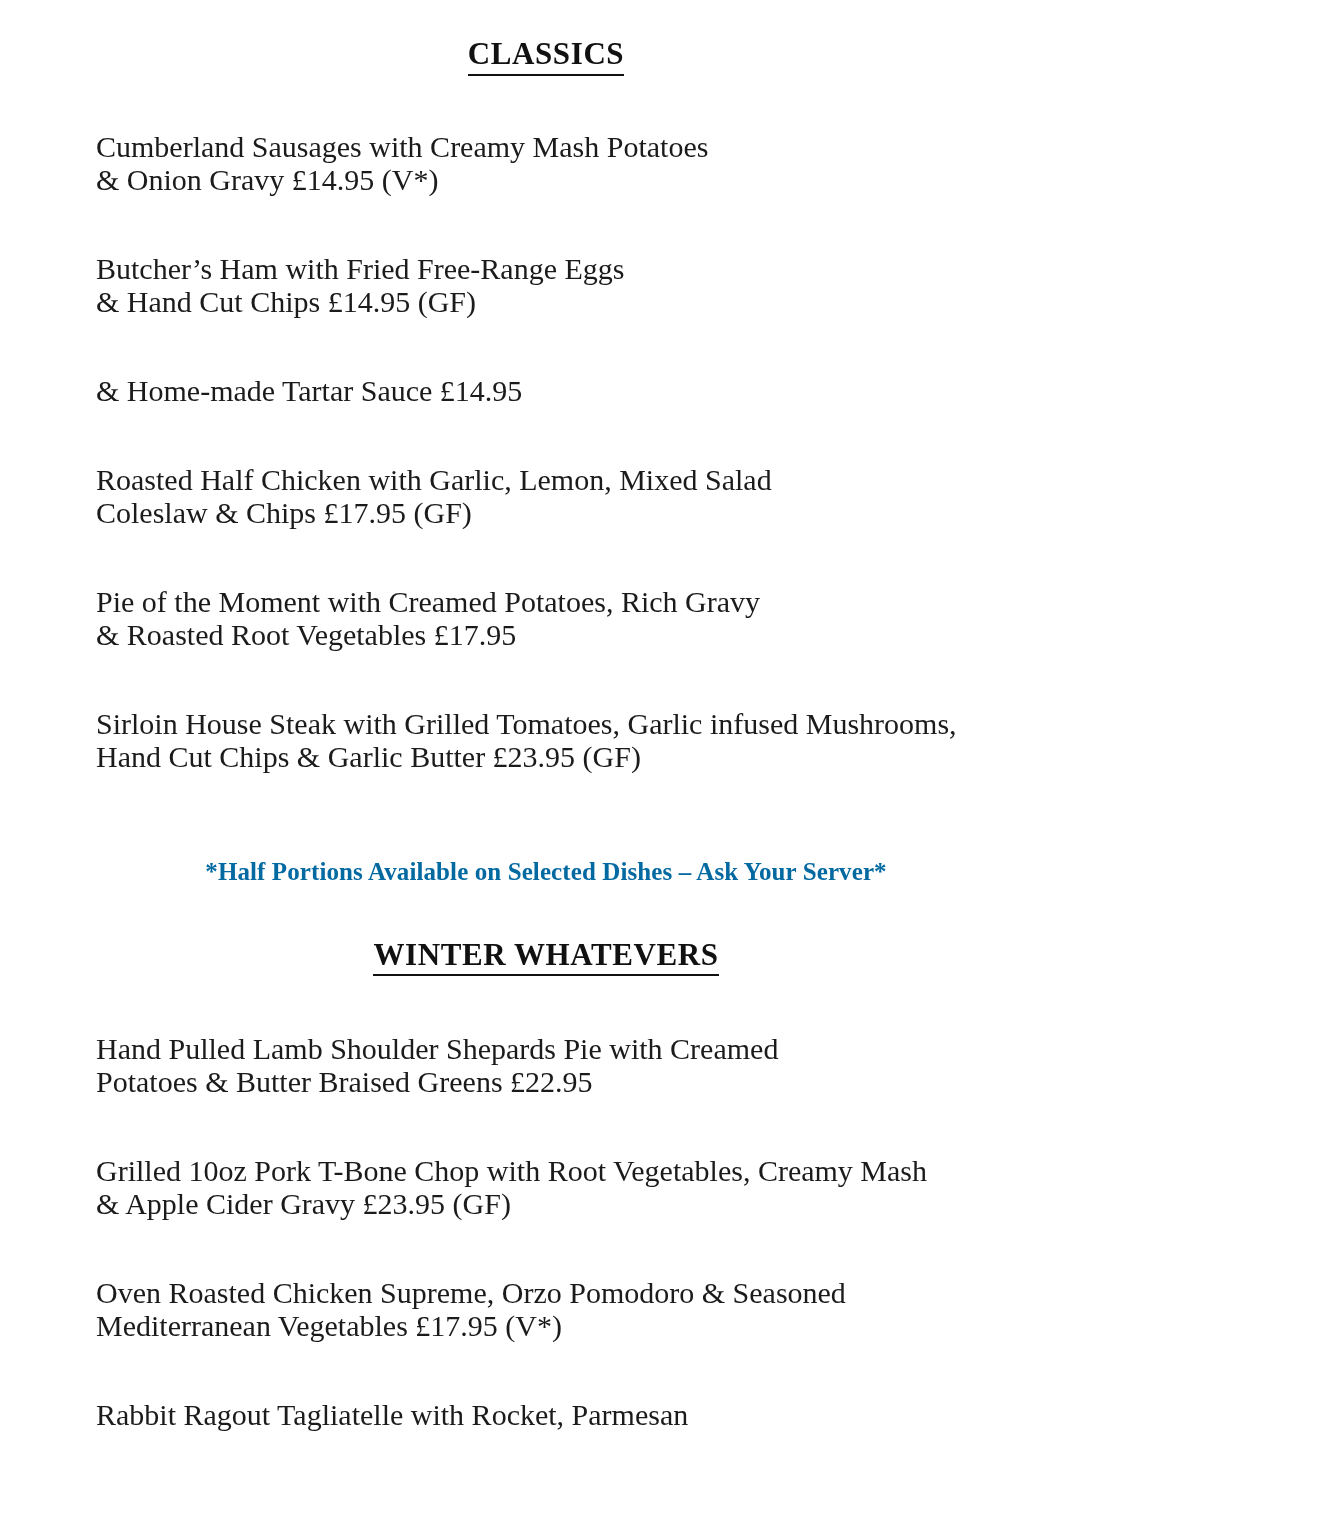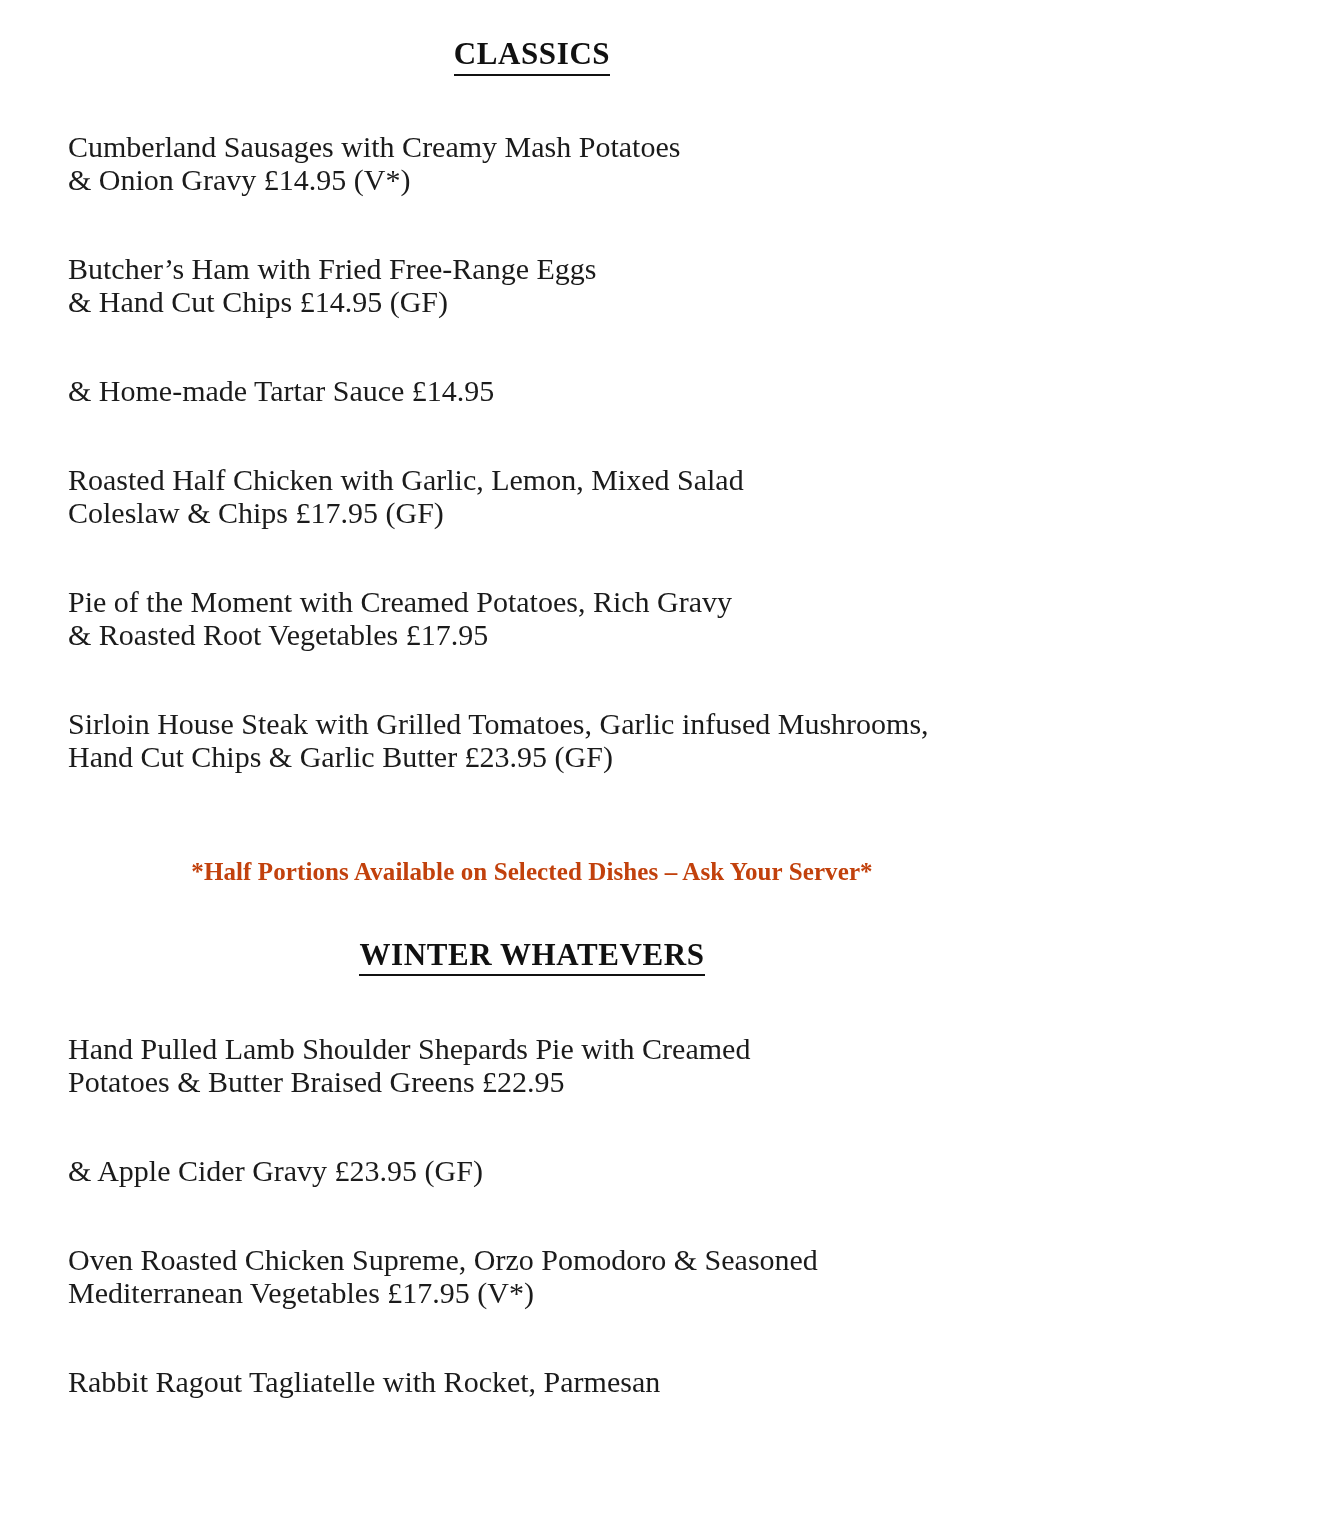--- a/index.html
+++ b/index.html
@@ -14,21 +14,21 @@
     overflow: hidden;
     font-family: "Liberation Serif", "DejaVu Serif", serif;
     color: #1a1a1a;
     -webkit-font-smoothing: antialiased;
   }
 
   .menu-page {
     width: 1106px;
     min-height: 1536px;
     box-sizing: border-box;
-    padding: 36px 110px 0 68px;
+    padding: 36px 110px 0 96px;
     background: #ffffff;
     text-align: center;
   }
 
   
   .section-heading {
     font-family: "Liberation Serif", "DejaVu Serif", serif;
     font-weight: bold;
     font-size: 31px;
     letter-spacing: 0.6px;
@@ -73,21 +73,21 @@
   .gap-after-note    { height: 50px; }
   .gap-after-heading2  { height: 56px; }
 
   
   .note {
     font-family: "Liberation Serif", "DejaVu Serif", serif;
     font-weight: bold;
     font-size: 25px;
     line-height: 30px;
     letter-spacing: 0.1px;
-    color: #c2410c;
+    color: #0369a1;
     text-align: center;
     margin: 0;
     white-space: nowrap;
   }
 </style>
 </head>
 <body>
 
 <div class="menu-page">
 
@@ -149,20 +149,21 @@
 
   <ul class="items">
 
     <li class="menu-item">
       <span class="item-line">Hand Pulled Lamb Shoulder Shepards Pie with Creamed</span>
       <span class="item-line">Potatoes &amp; Butter Braised Greens £22.95</span>
     </li>
     <li class="gap-between-items"></li>
 
     <li class="menu-item">
+      <span class="item-line">Grilled 10oz Pork T-Bone Chop with Root Vegetables, Creamy Mash</span>
       <span class="item-line">&amp; Apple Cider Gravy £23.95 (GF)</span>
     </li>
     <li class="gap-between-items"></li>
 
     <li class="menu-item">
       <span class="item-line">Oven Roasted Chicken Supreme, Orzo Pomodoro &amp; Seasoned</span>
       <span class="item-line">Mediterranean Vegetables £17.95 (V*)</span>
     </li>
     <li class="gap-between-items"></li>
 

